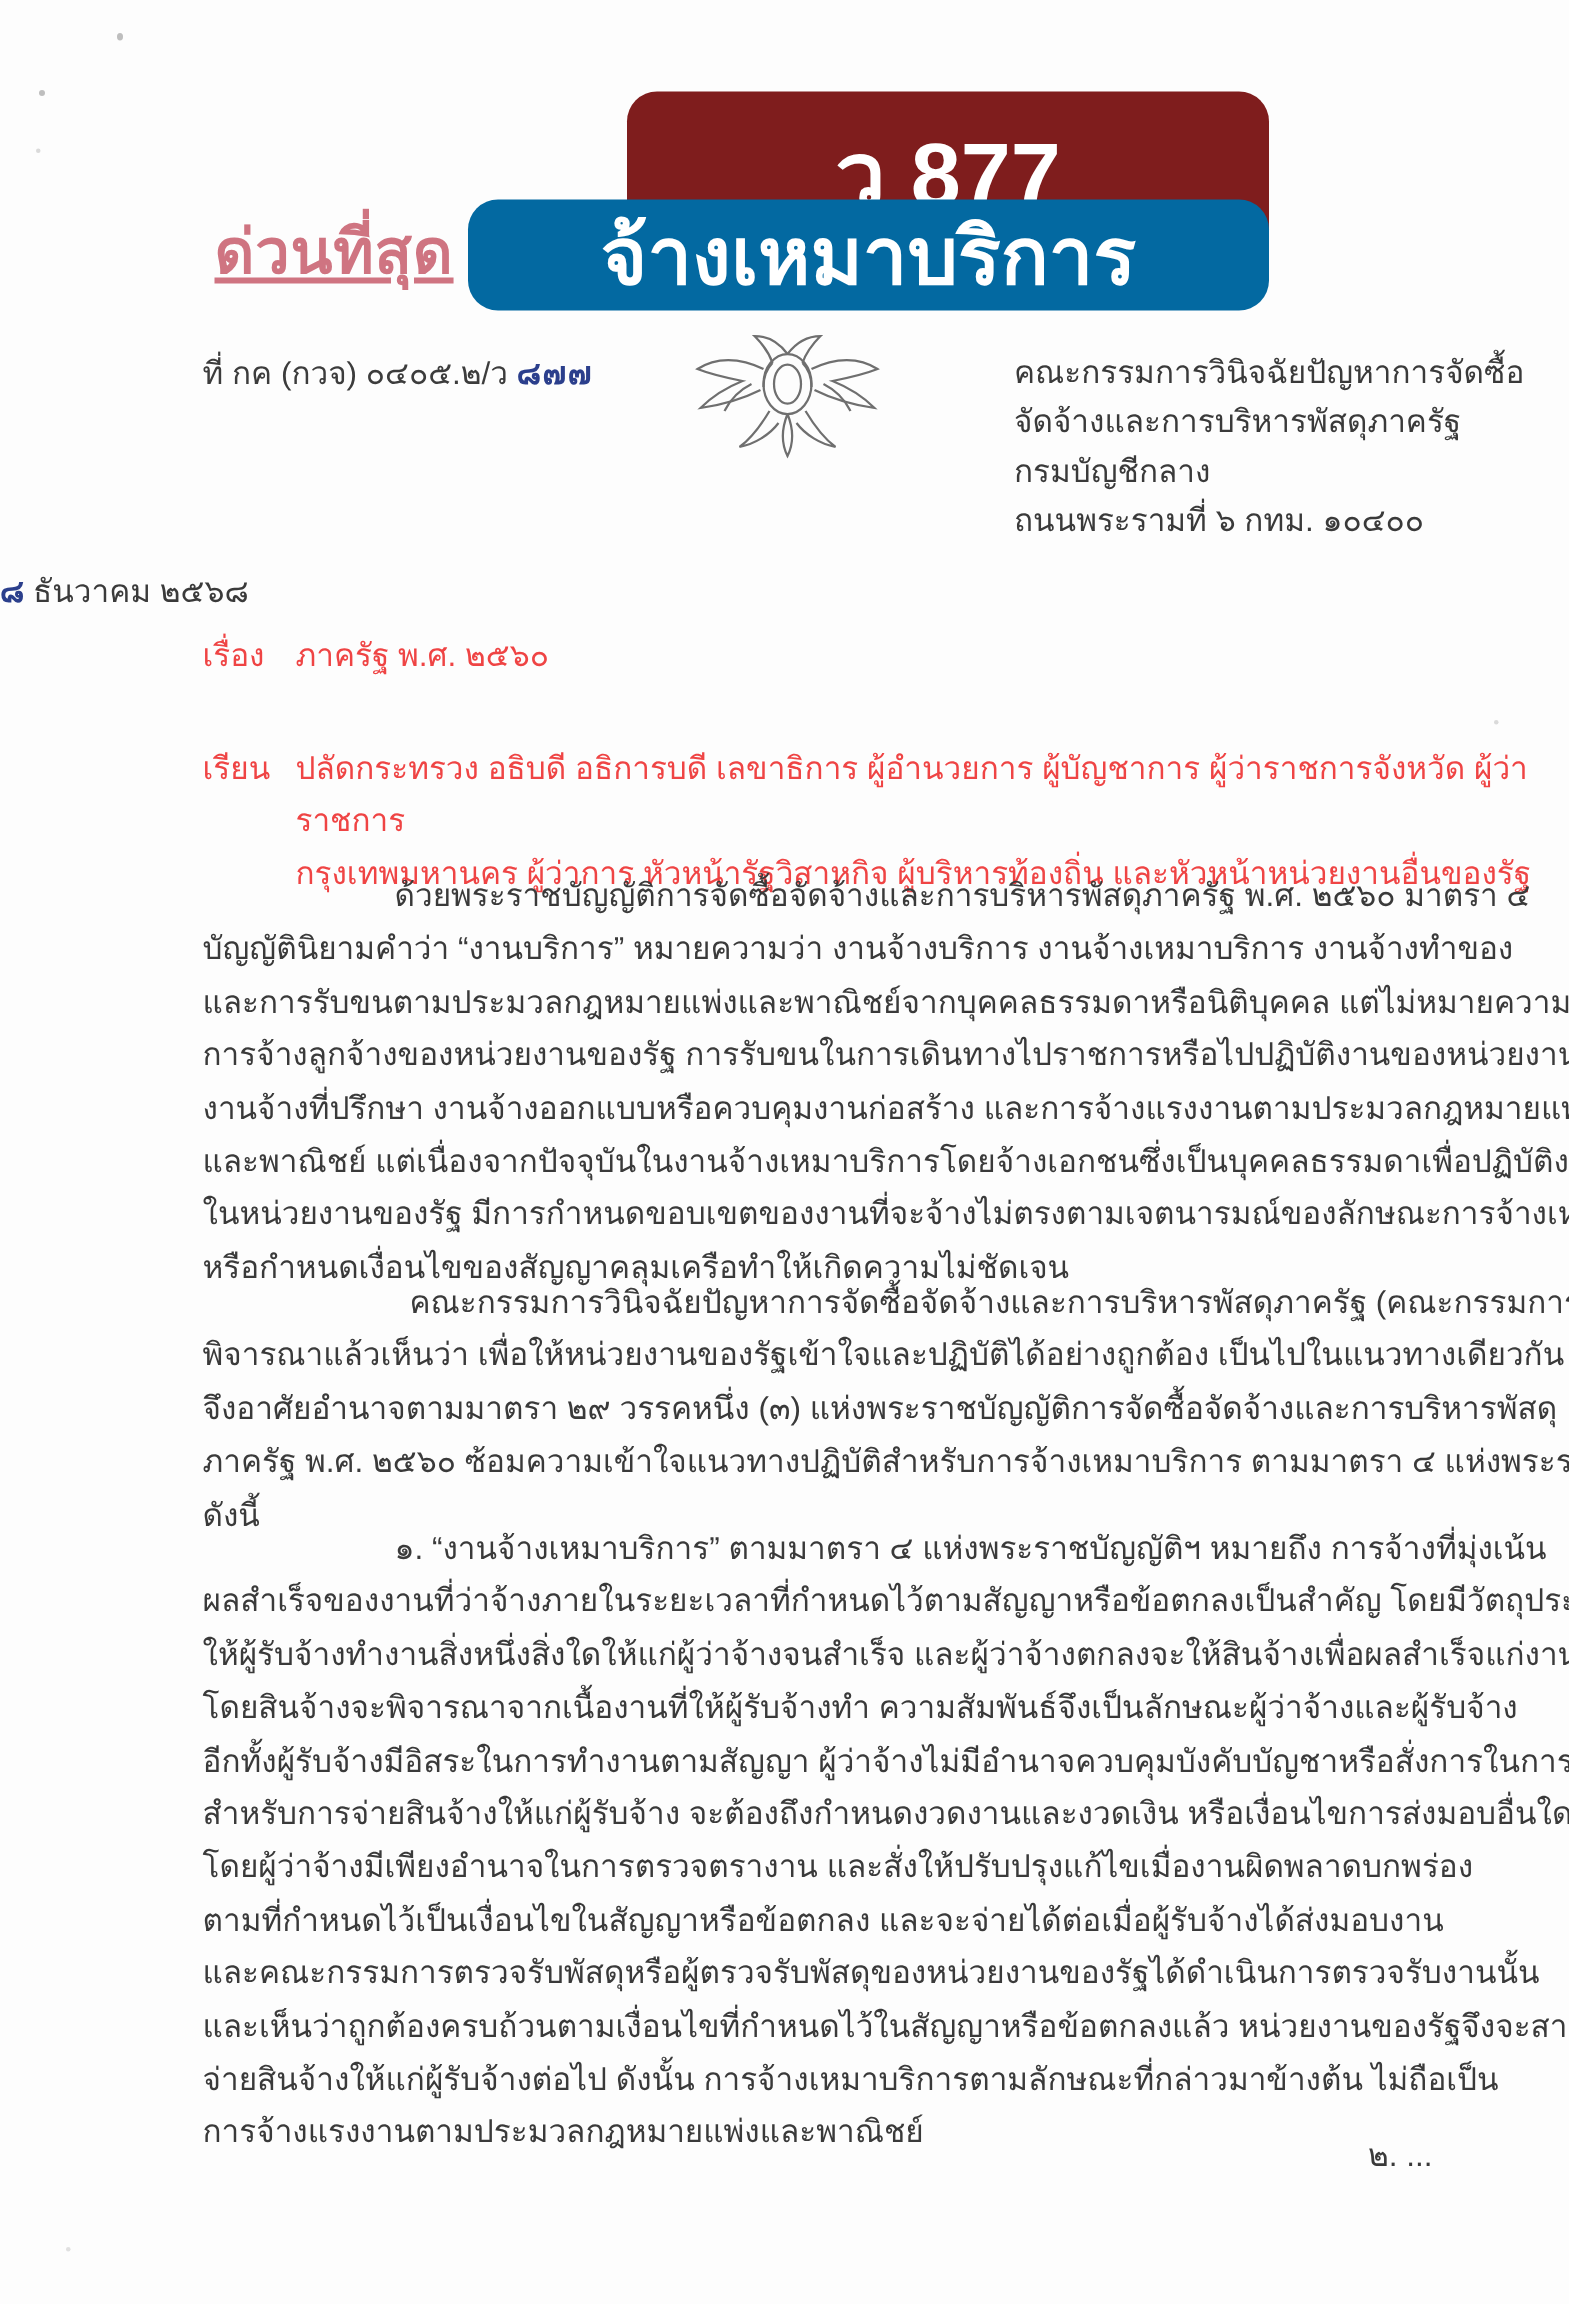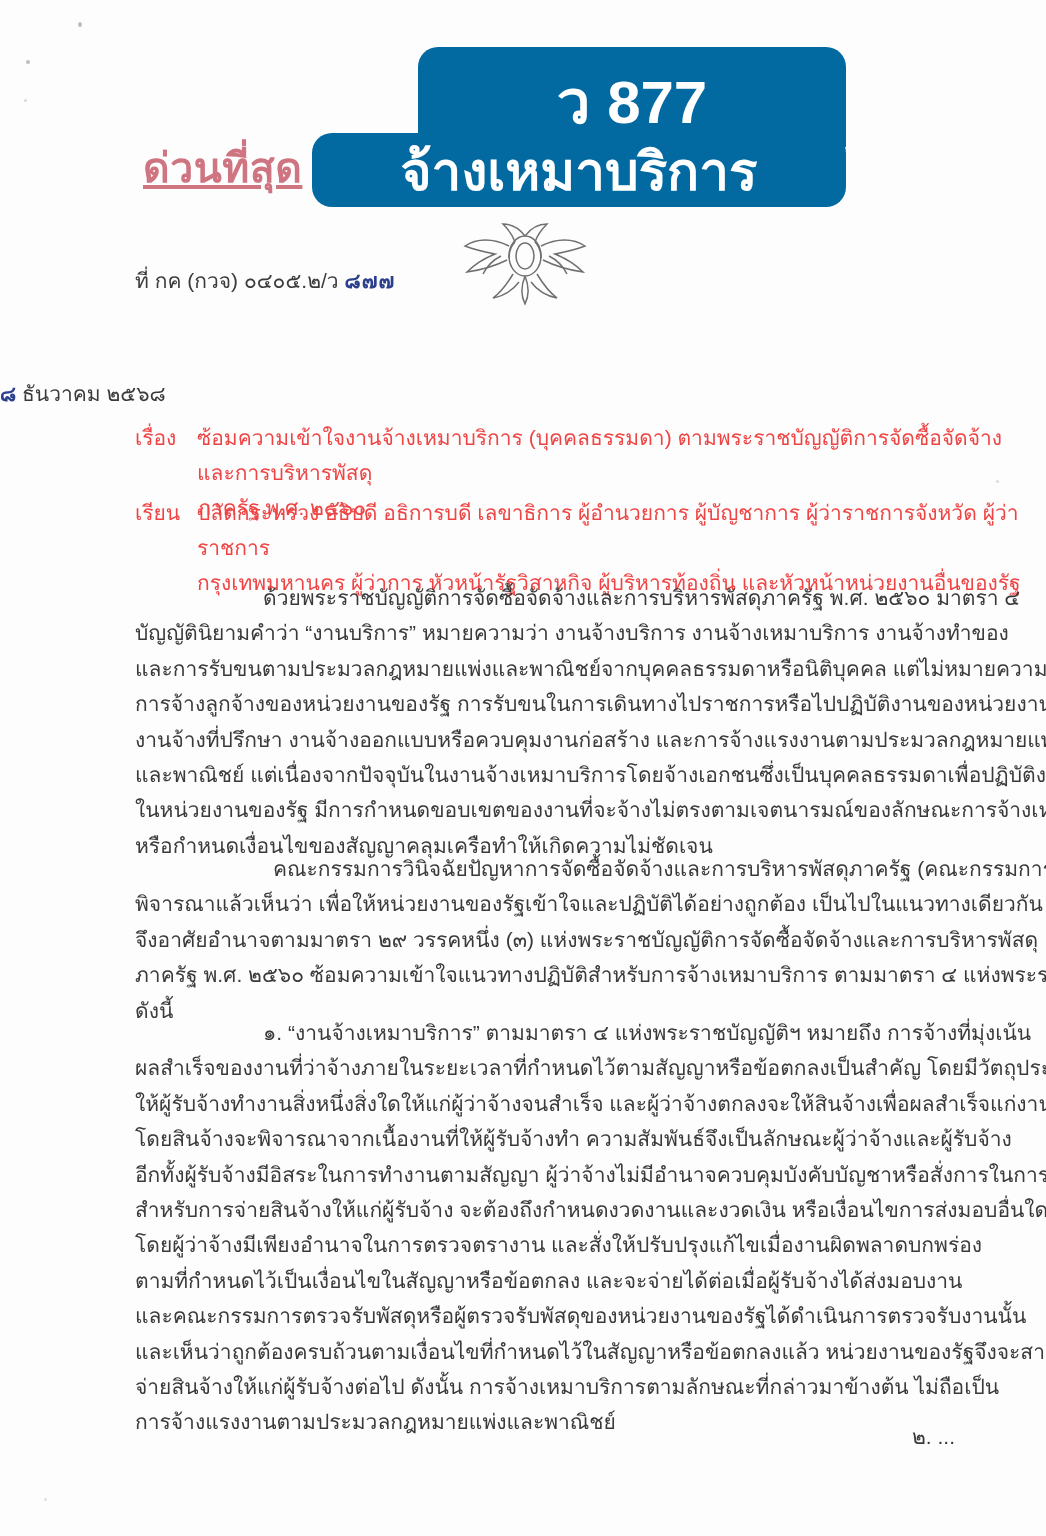--- a/index.html
+++ b/index.html
@@ -87,21 +87,20 @@
   }
 
   
   .doc-no {
     position: absolute;
     left: 135px;
     top: 232px;
     font-size: 21px;
     color: #3c3c3c;
     white-space: nowrap;
-    margin-top: 32px;
   }
   .doc-no .ink {
     color: #2b3f8c;
     font-weight: 700;
     letter-spacing: 1px;
   }
 
   
   .address {
     position: absolute;
@@ -200,38 +199,43 @@
         <path d="M82 62 C88 72 94 80 102 86 C92 84 82 78 76 70"></path>
         <path d="M70 64 C66 74 66 84 70 92 C74 84 74 74 70 64"></path>
         <path d="M46 44 C38 48 32 54 28 62"></path>
         <path d="M94 44 C102 48 108 54 112 62"></path>
         <path d="M60 30 C56 34 54 40 54 46"></path>
         <path d="M80 30 C84 34 86 40 86 46"></path>
       </g>
     </svg>
   </div>
 
-  <div class="banner banner-top" style="background: #0369a1;">ว 877</div>
+  <div class="banner banner-top" style="background: #7f1d1d; margin-top: 14px;">ว 877</div>
   <div class="banner banner-bottom" style="background: #0369a1;">จ้างเหมาบริการ</div>
 
   <div class="doc-no">
     <span>ที่ กค (กวจ) ๐๔๐๕.๒/ว</span>
     <span class="ink" style="color: rgb(43, 63, 140);">๘๗๗</span>
   </div>
 
+  <div class="address">
+    <div>คณะกรรมการวินิจฉัยปัญหาการจัดซื้อ</div>
+    <div>จัดจ้างและการบริหารพัสดุภาครัฐ</div>
+    <div>กรมบัญชีกลาง</div>
+    <div>ถนนพระรามที่ ๖ กทม. ๑๐๔๐๐</div>
+  </div>
 
   <div class="date-line">
     <span class="dnum" style="color: rgb(43, 63, 140);">๘</span>
     <span>ธันวาคม ๒๕๖๘</span>
   </div>
 
   <div class="field subject">
     <span class="label">เรื่อง</span>
     <span class="value">
-      <span class="l2">ซ้อมความเข้าใจงานจ้างเหมาบริการ (บุคคลธรรมดา) ตามพระราชบัญญัติการจัดซื้อจัดจ้างและการบริหารพัสดุ</span>
       <span class="l2">ภาครัฐ พ.ศ. ๒๕๖๐</span>
     </span>
   </div>
 
   <div class="field to">
     <span class="label">เรียน</span>
     <span class="value">
       <span class="l2">ปลัดกระทรวง อธิบดี อธิการบดี เลขาธิการ ผู้อำนวยการ ผู้บัญชาการ ผู้ว่าราชการจังหวัด ผู้ว่าราชการ</span>
       <span class="l2">กรุงเทพมหานคร ผู้ว่าการ หัวหน้ารัฐวิสาหกิจ ผู้บริหารท้องถิ่น และหัวหน้าหน่วยงานอื่นของรัฐ</span>
     </span>

